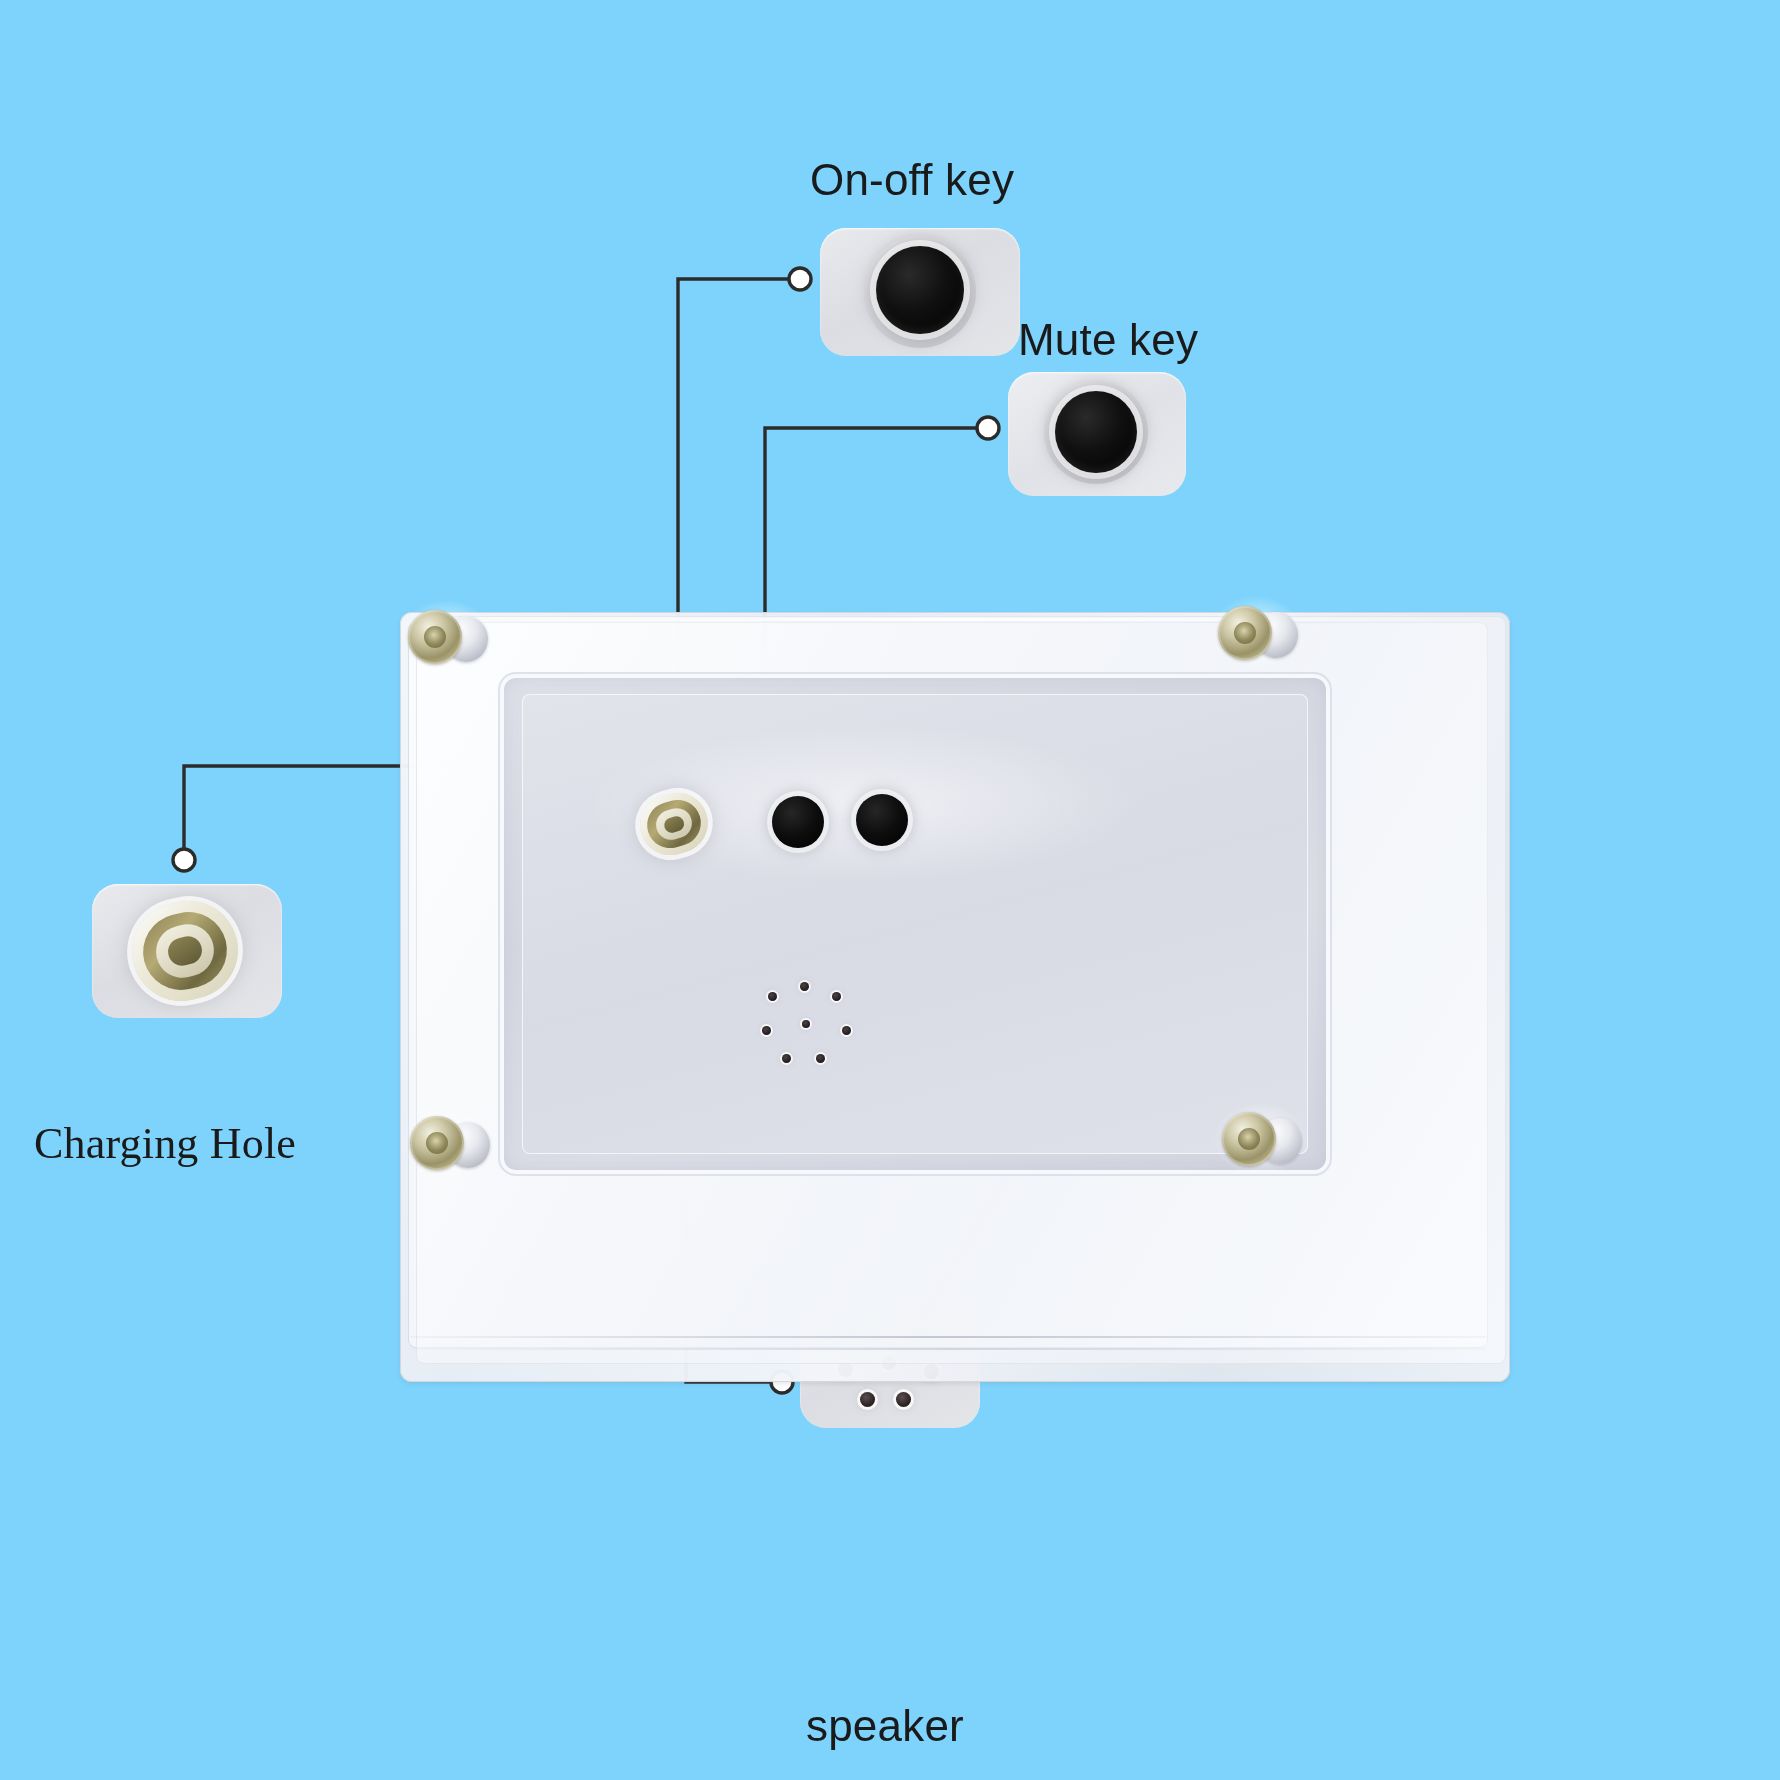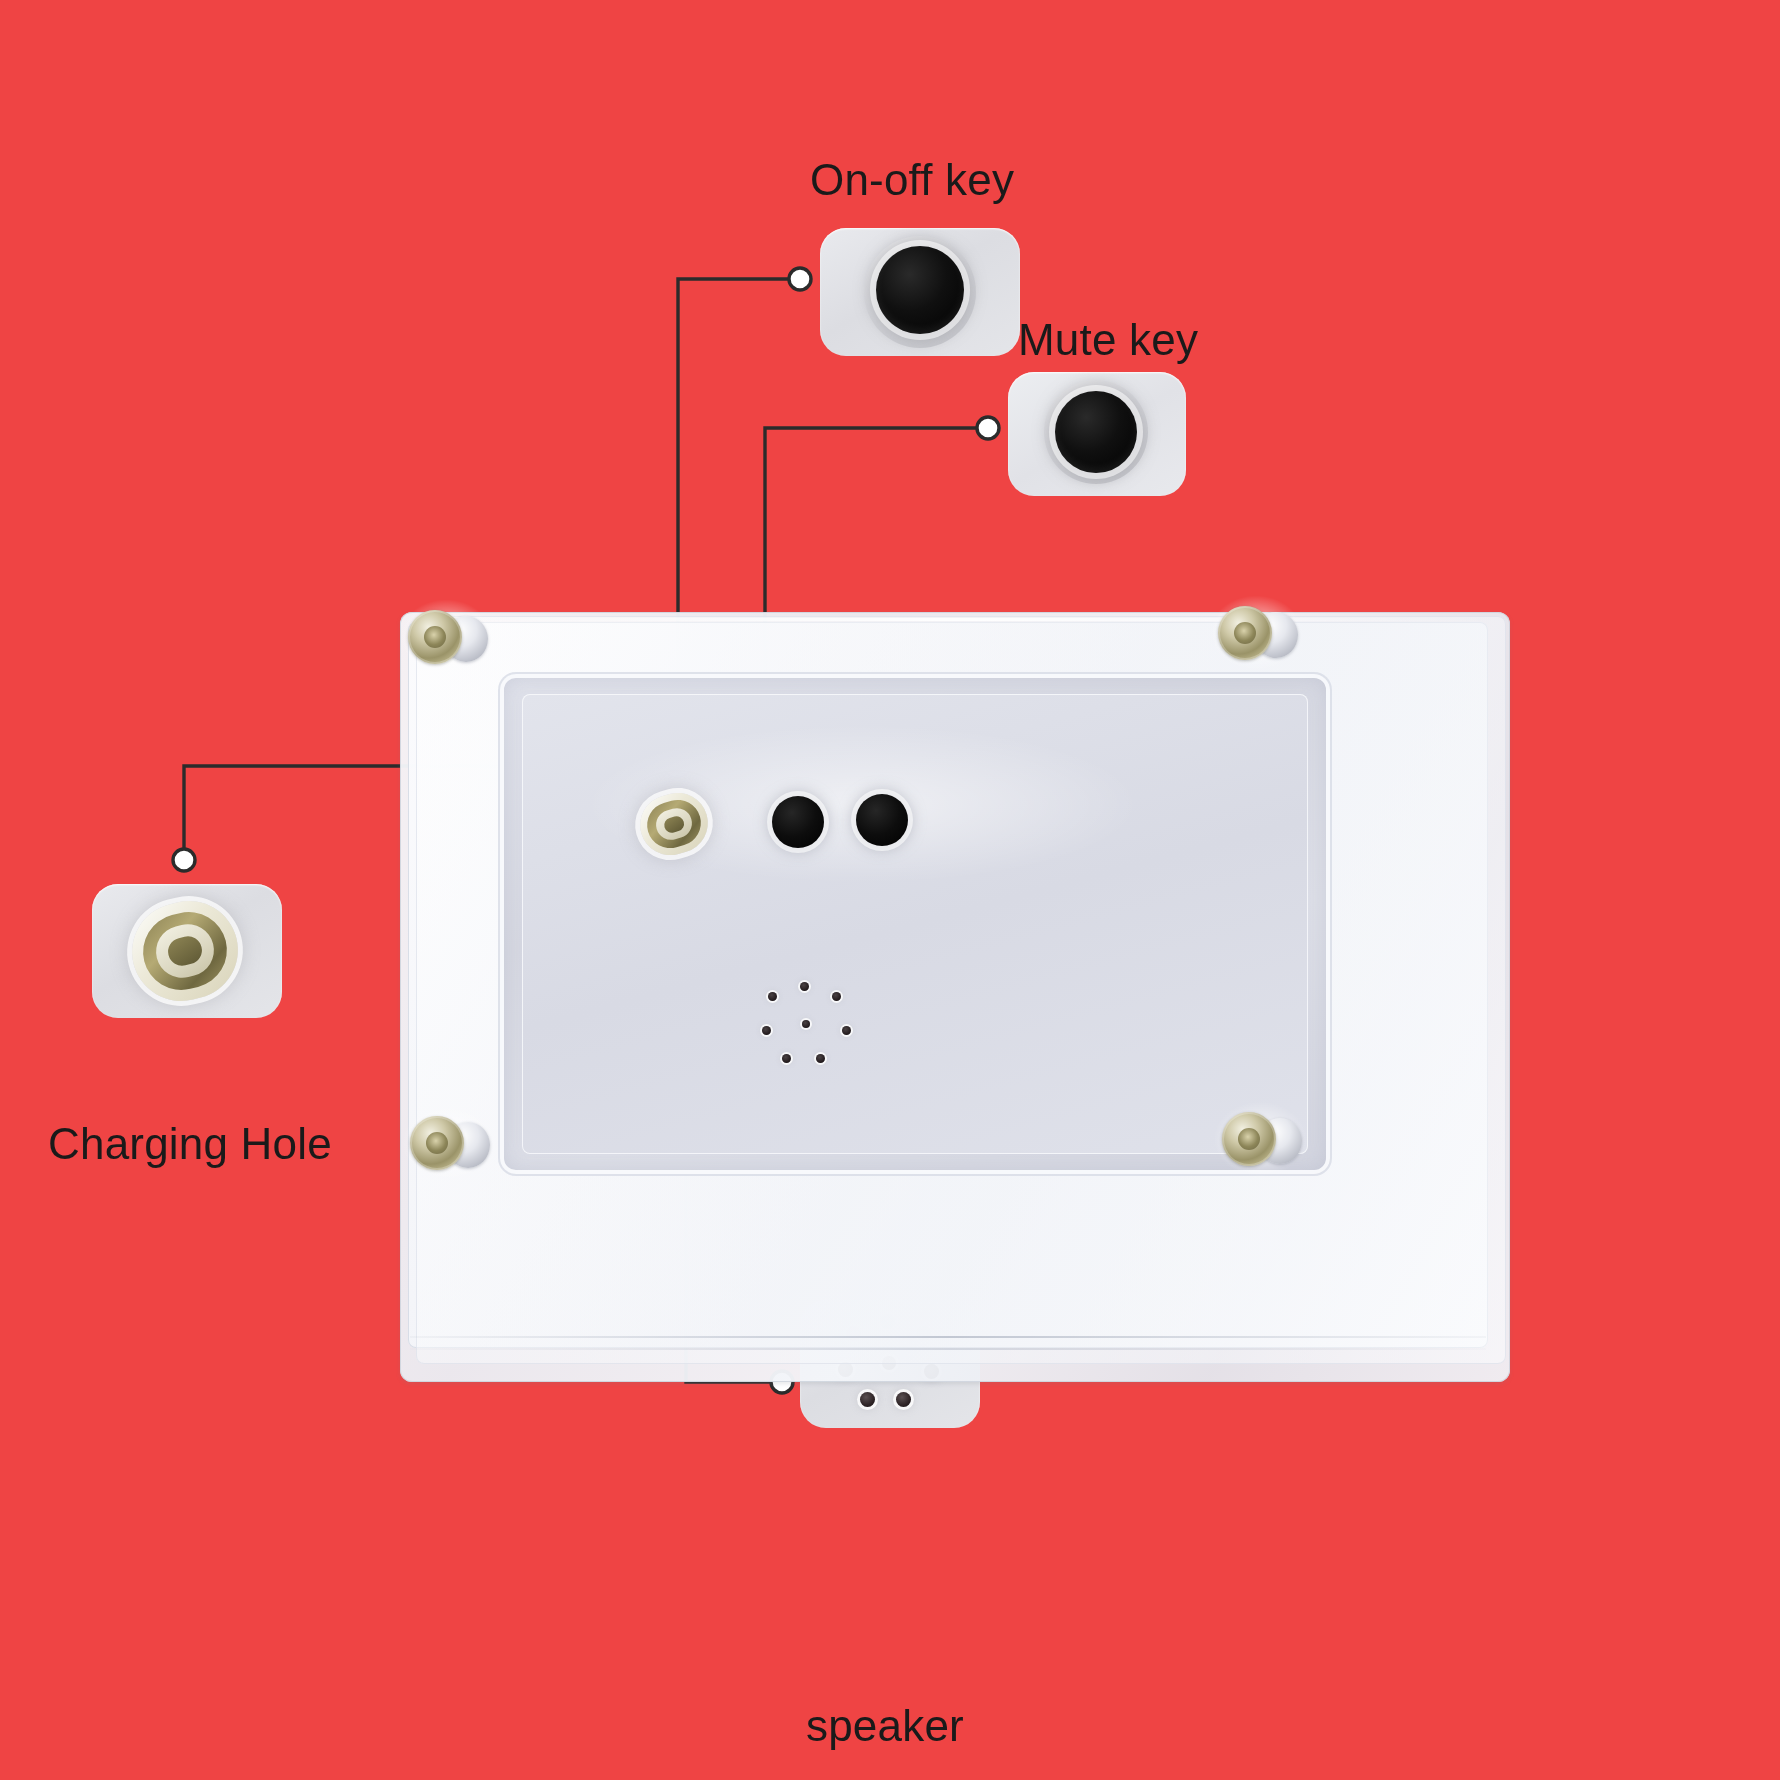--- a/index.html
+++ b/index.html
@@ -4,35 +4,35 @@
 <title>Product Annotation Diagram</title>
 <style>
   html,body{margin:0;padding:0;background:#ffffff;}
   body{
     width:1780px;height:1780px;
     font-family:"Liberation Sans", sans-serif;
     color:#1c1c1c;
     overflow:hidden;
     position:relative;
   }
-  #stage{position:absolute;inset:0;width:1780px;height:1780px;background:#ef4444;}
+  #stage{position:absolute;inset:0;width:1780px;height:1780px;background:#7dd3fc;}
 
   
   .label{
     position:absolute;
     font-size:44px;
     font-weight:400;
     letter-spacing:0.2px;
     color:#1a1a1a;
     white-space:nowrap;
     line-height:1;
   }
   #lbl-onoff{left:810px;top:158px;}
   #lbl-mute{left:1018px;top:318px;}
-  #lbl-charging{left:48px;top:1122px;}
+  #lbl-charging{left:34px;top:1122px;font-family:Liberation Serif, serif;}
   #lbl-speaker{left:806px;top:1704px;}
 
   
   .bubble{
     position:absolute;
     border-radius:26px;
     background:
        linear-gradient(150deg,#e9eaee 0%, #dcdde2 45%, #e4e5e9 100%);
     box-shadow:inset 0 1px 2px rgba(255,255,255,.9);
     overflow:hidden;

